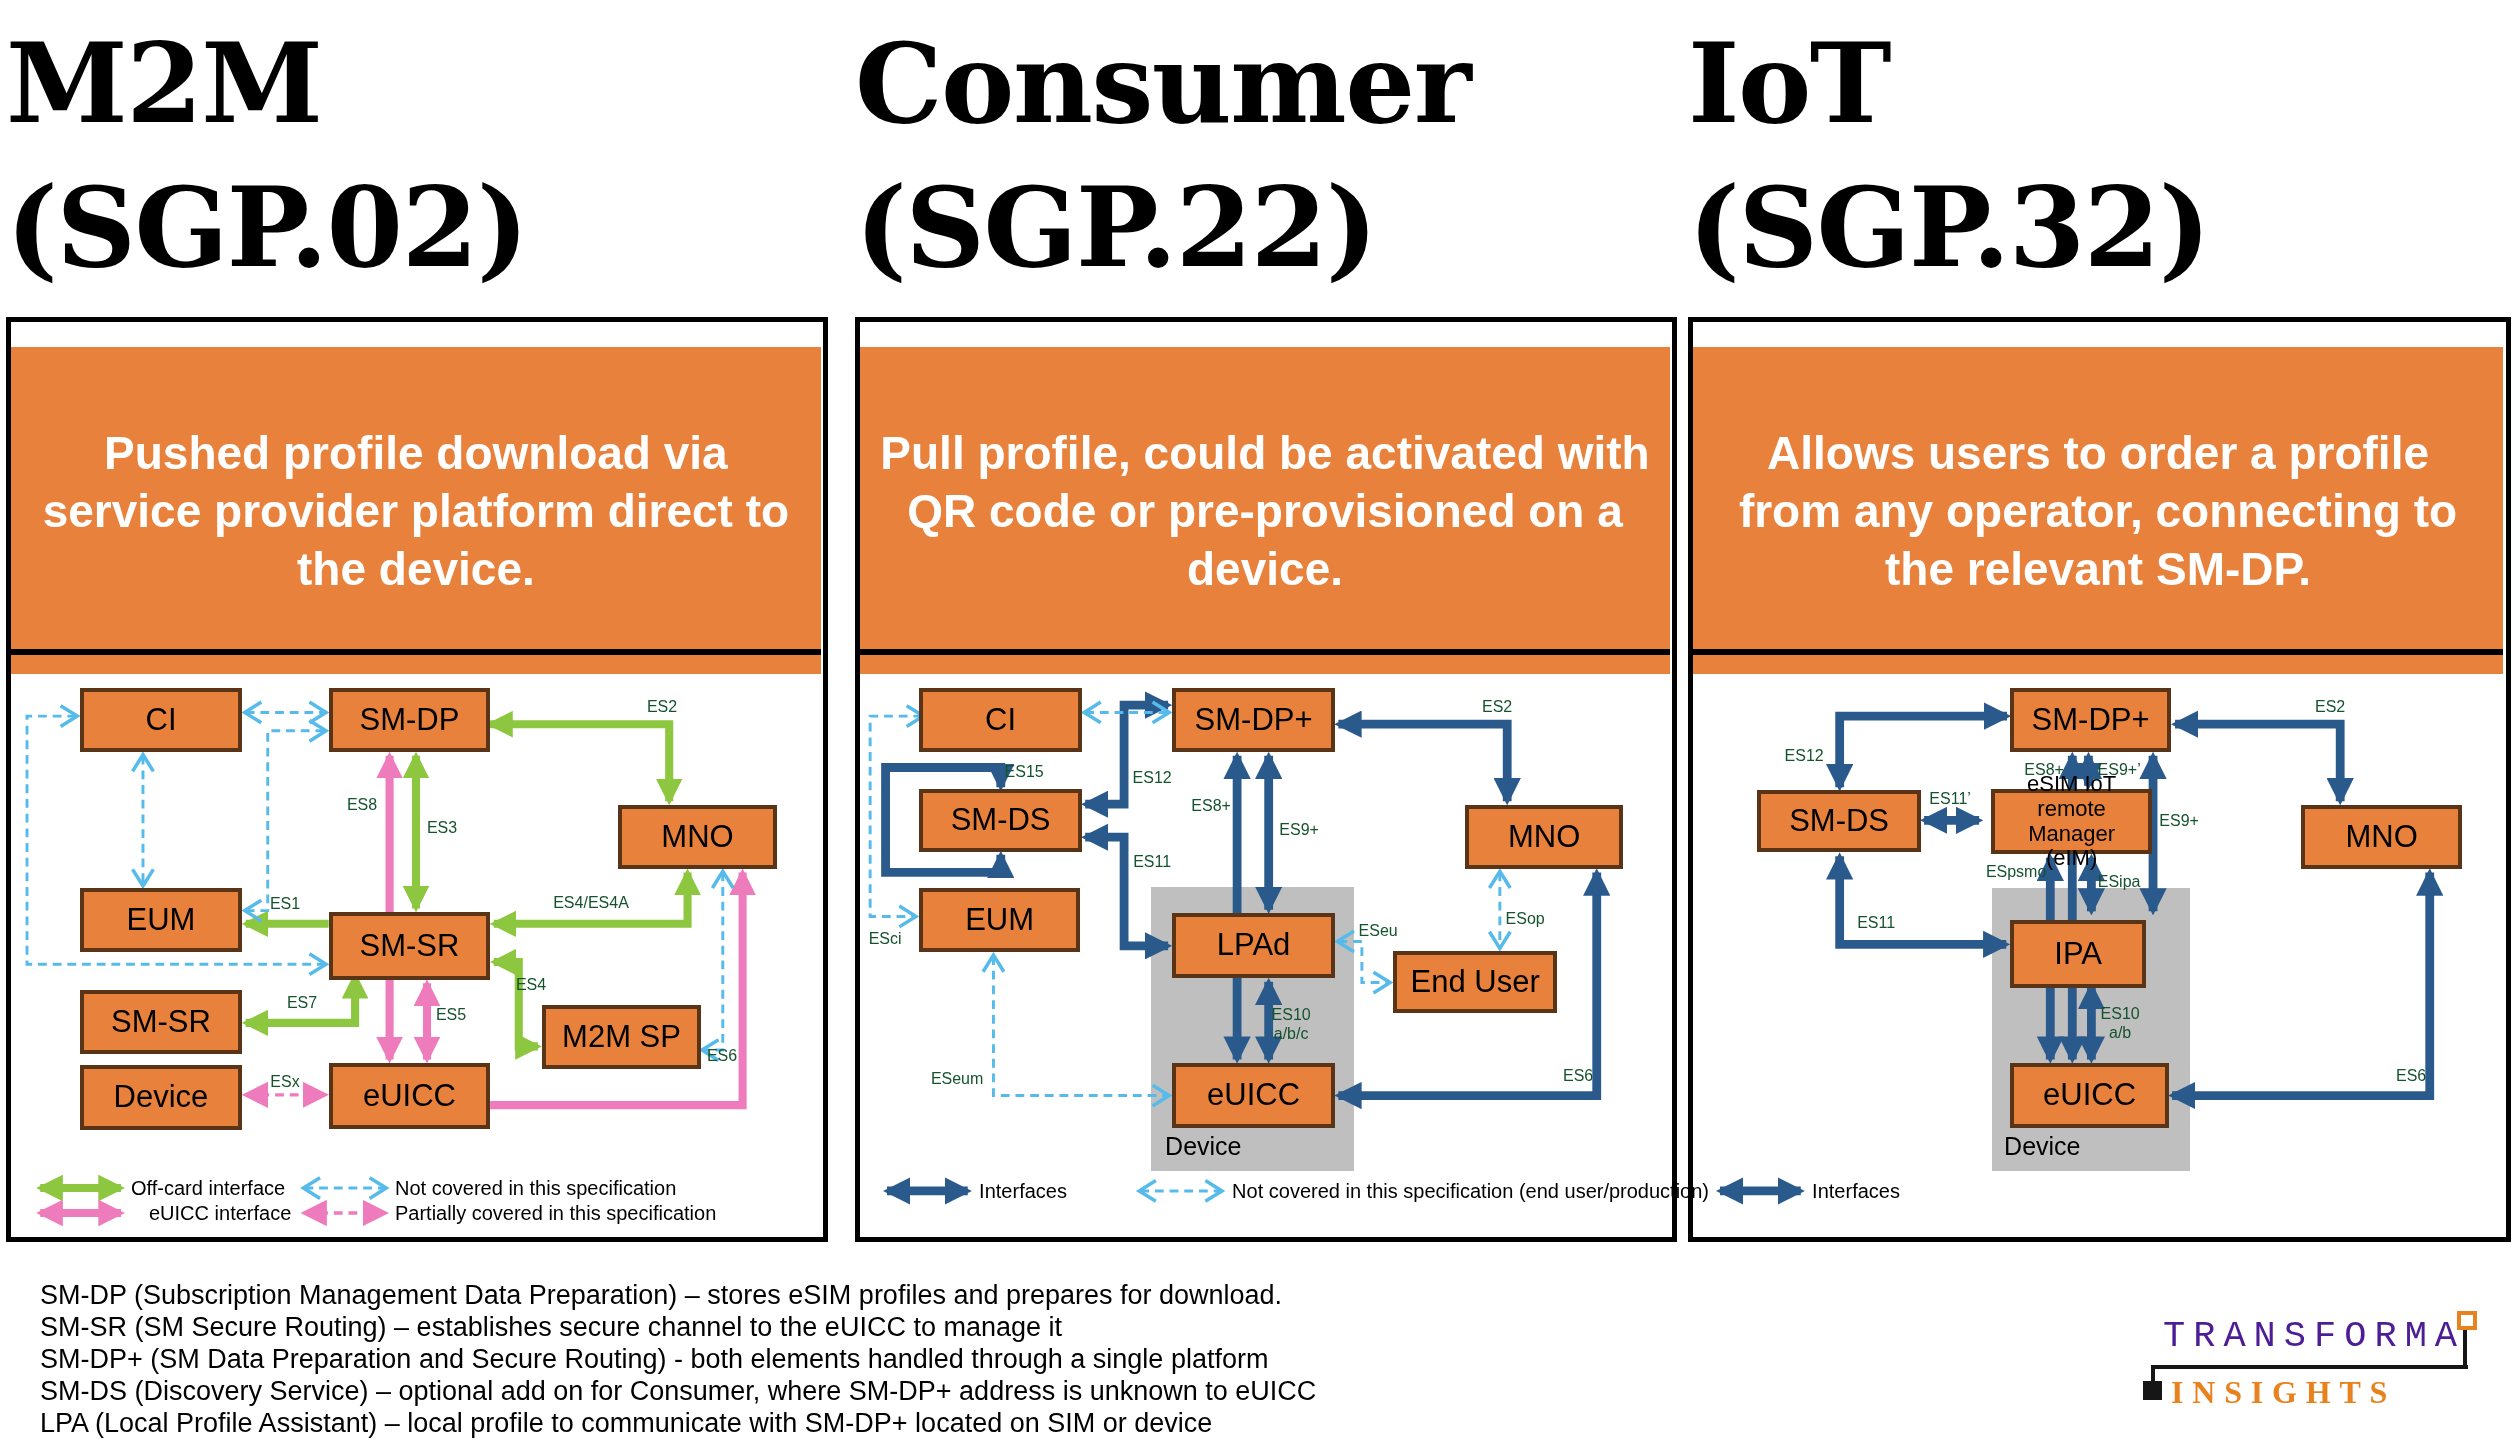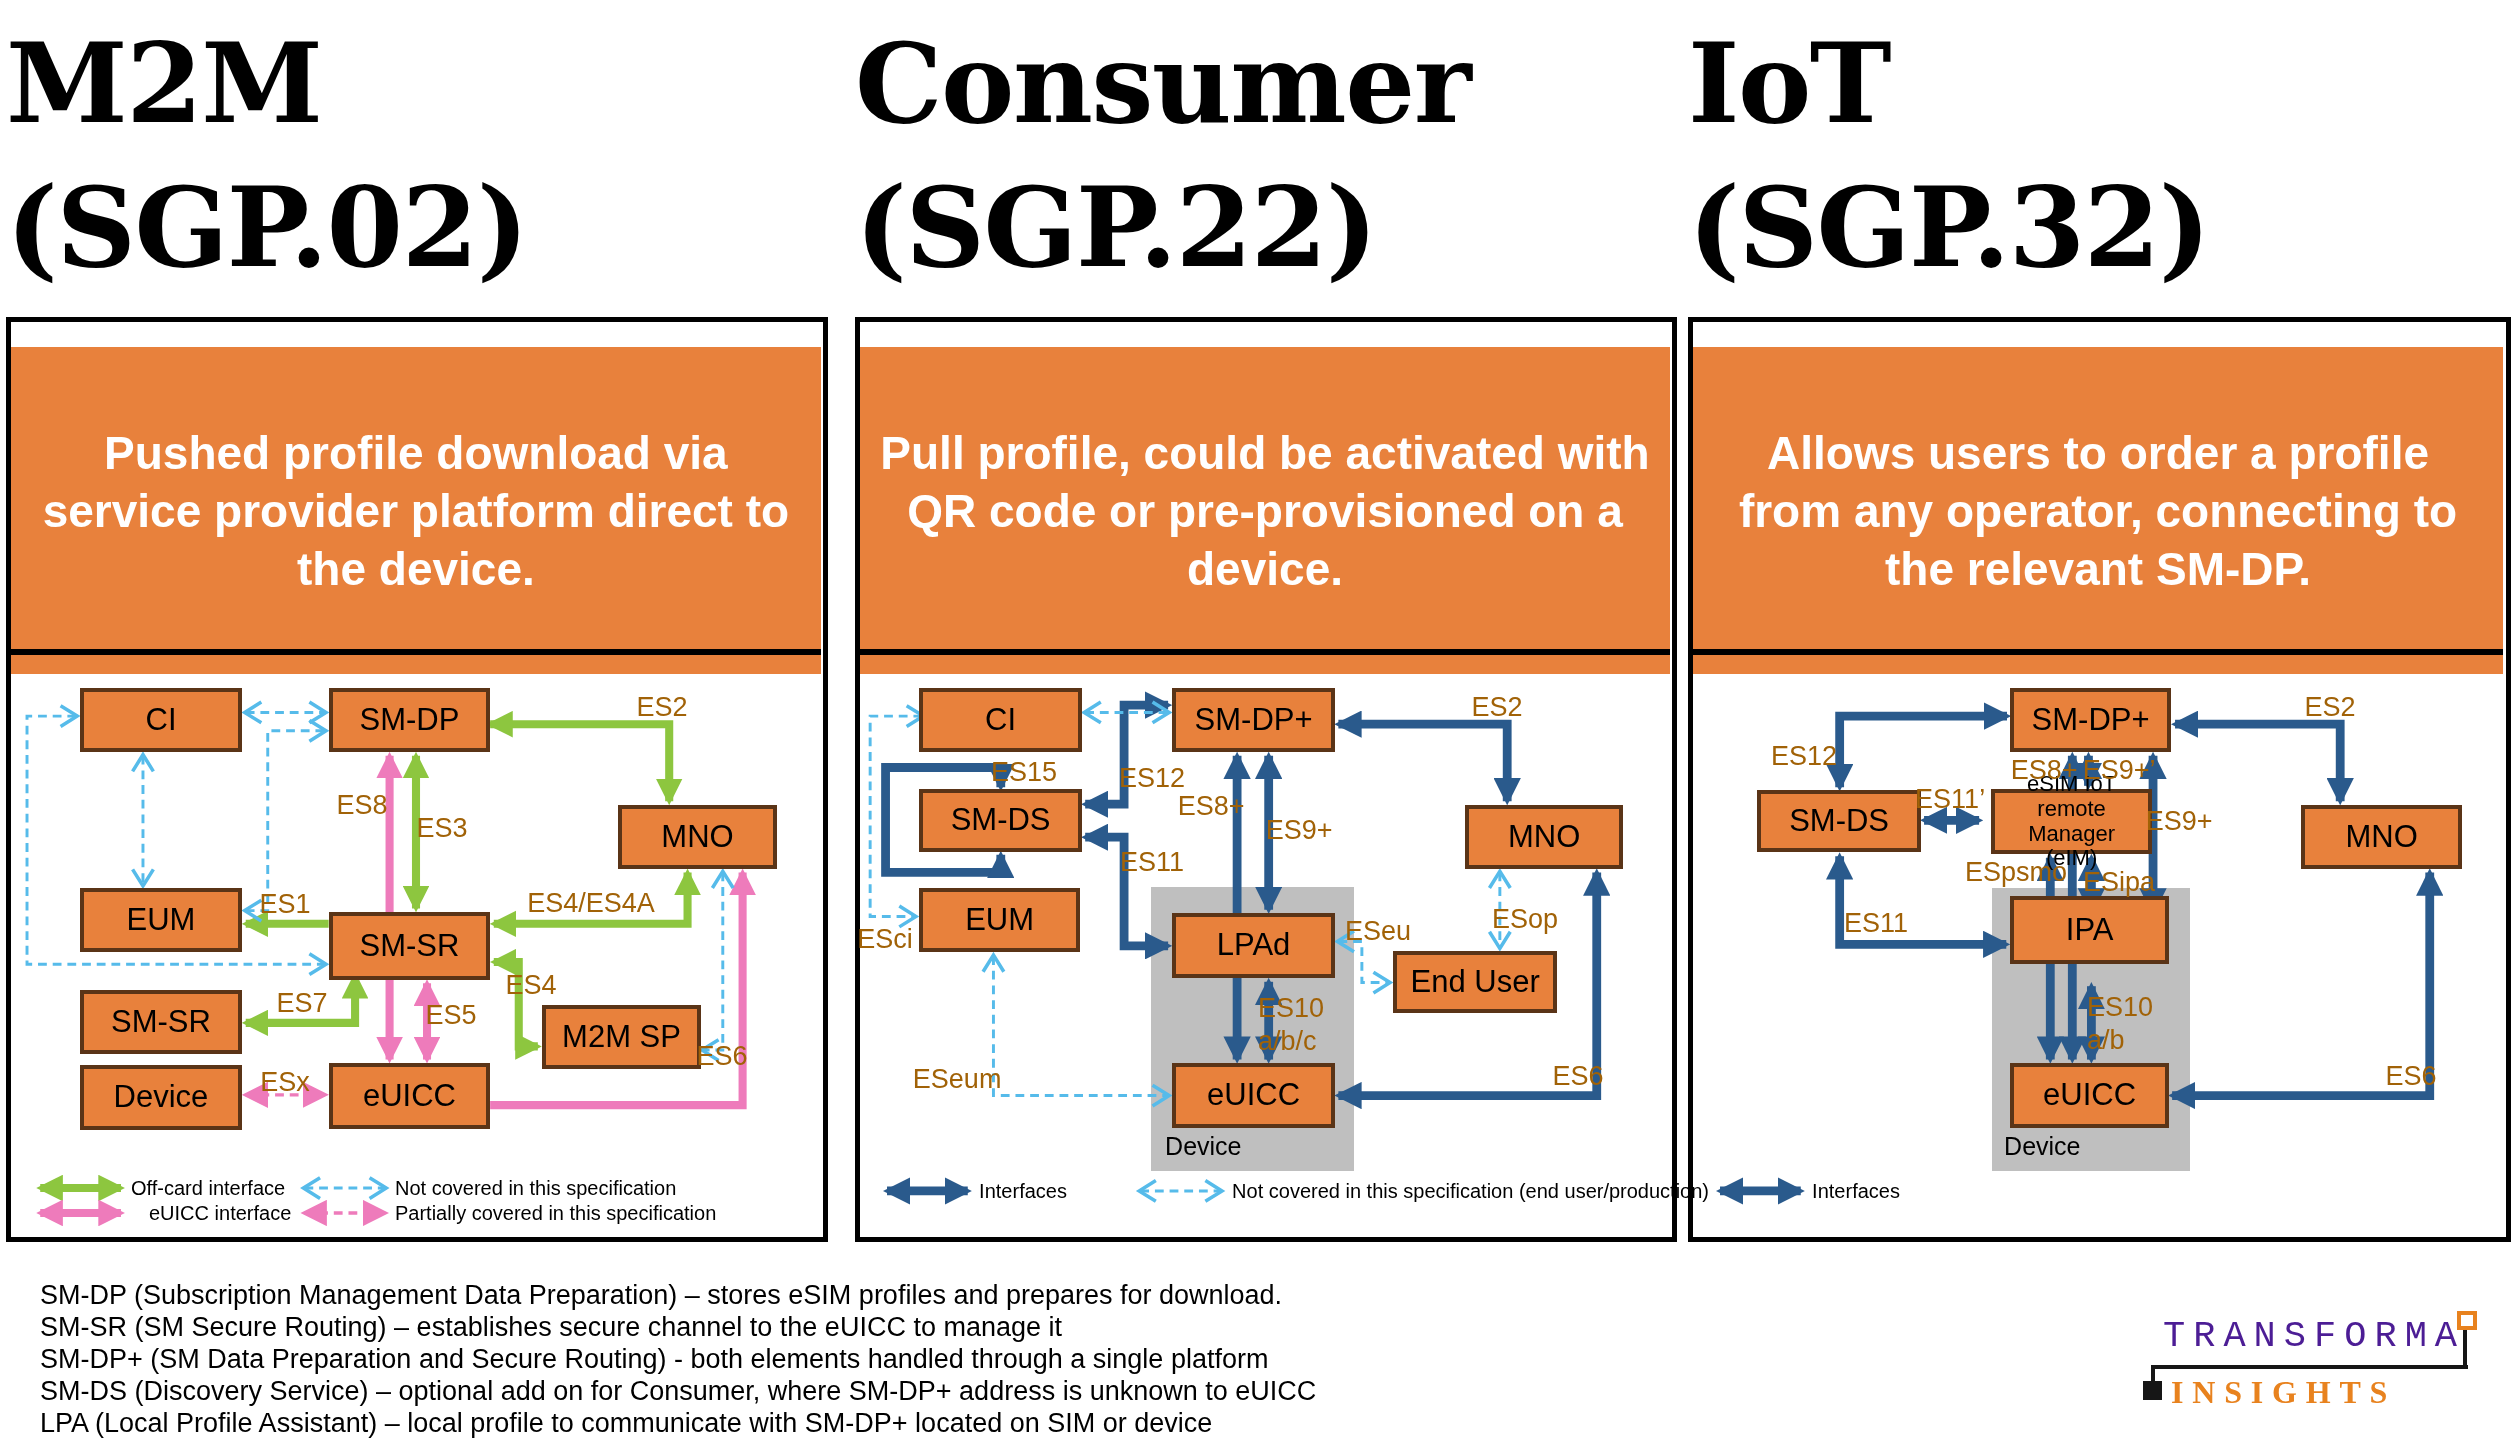--- a/index.html
+++ b/index.html
@@ -18,22 +18,22 @@
   .hdr{position:absolute;left:5.9px;top:5.9px;width:810px;height:327px;background:var(--orange);
        color:#fff;font-weight:bold;font-size:46px;line-height:58px;text-align:center;
        display:flex;align-items:center;justify-content:center;padding:0 19px;box-sizing:border-box;margin-top:25px;}
   .sep{position:absolute;left:5.9px;top:333px;width:810px;height:5.9px;background:#000;}
   .lay{position:absolute;left:0;top:0;z-index:1;}
   .grey{position:absolute;background:var(--grey);z-index:0;}
   .bx{position:absolute;background:var(--orange);border:4.4px solid var(--bborder);box-sizing:border-box;
       display:flex;align-items:center;justify-content:center;font-size:31px;color:#000;z-index:2;
       text-align:center;line-height:1.12;}
   .bx.small{font-size:22px;padding:0 4.4px;}
-  .el{position:absolute;transform:translate(-50%,-50%);font-size:27px;color:#a16207;z-index:3;
-      white-space:pre-line;line-height:1.2;}
+  .el{position:absolute;transform:translate(-50%,-50%);font-size:16px;color:#14532d;z-index:3;
+      white-space:pre-line;text-align:center;line-height:1.2;}
   .lt{position:absolute;transform:translateY(-50%);font-size:20px;color:#000;z-index:3;white-space:nowrap;}
   .devlbl{position:absolute;font-size:25px;color:#000;z-index:3;}
   .footer{position:absolute;left:40px;top:1279px;font-size:27px;line-height:32px;color:#000;}
   .logo{position:absolute;left:2125px;top:1299px;width:374px;height:150px;}
   .logo .topword{position:absolute;left:38px;top:16px;font-family:Liberation Mono, monospace;
       font-size:37px;letter-spacing:8px;color:#4c1d95;}
   .logo .osq{position:absolute;left:332px;top:11.7px;width:11.7px;height:11.7px;border:4.4px solid var(--lorange);background:#fff;}
   .logo .vr{position:absolute;left:338px;top:31px;width:3.7px;height:37px;background:#161616;}
   .logo .hl{position:absolute;left:26.4px;top:66px;width:317px;height:3.7px;background:#161616;}
   .logo .vl{position:absolute;left:26.4px;top:69px;width:3.7px;height:14.7px;background:#161616;}
@@ -211,21 +211,21 @@
         <polyline points="208,736 208,856 435,856" fill="none" stroke="#2A5A8C" stroke-width="12" marker-start="url(#ab)" marker-end="url(#ab)"></polyline>
         <polyline points="665,556 890,556 890,661" fill="none" stroke="#2A5A8C" stroke-width="12" marker-start="url(#ab)" marker-end="url(#ab)"></polyline>
         <polyline points="661,1062 1012,1062 1012,758" fill="none" stroke="#2A5A8C" stroke-width="12" marker-start="url(#ab)" marker-end="url(#ab)"></polyline>
         <polyline points="45,1192 155,1192" fill="none" stroke="#2A5A8C" stroke-width="12" marker-start="url(#ab)" marker-end="url(#ab)"></polyline>
       </svg>
 
       <div class="bx" style="left:323px;top:372px;width:161px;height:64px">SM-DP+</div>
       <div class="bx" style="left:70px;top:474px;width:164px;height:62px">SM-DS</div>
       <div class="bx small" style="left:304px;top:473px;width:161px;height:65px">eSIM IoT remote Manager (eIM)</div>
       <div class="bx" style="left:614px;top:489px;width:161px;height:64px">MNO</div>
-      <div class="bx" style="left:323px;top:580px;width:159px;height:68px">IPA</div>
+      <div class="bx" style="left:323px;top:604px;width:136px;height:68px">IPA</div>
       <div class="bx" style="left:323px;top:747px;width:159px;height:65px">eUICC</div>
       <span class="devlbl" style="left:317px;top:816px">Device</span>
 
       <span class="el" style="left:117px;top:440px">ES12</span>
       <span class="el" style="left:263px;top:483px">ES11’</span>
       <span class="el" style="left:357px;top:454px">ES8+</span>
       <span class="el" style="left:432px;top:454px">ES9+’</span>
       <span class="el" style="left:492px;top:505px">ES9+</span>
       <span class="el" style="left:643px;top:391px">ES2</span>
       <span class="el" style="left:329px;top:556px">ESpsmo</span>

